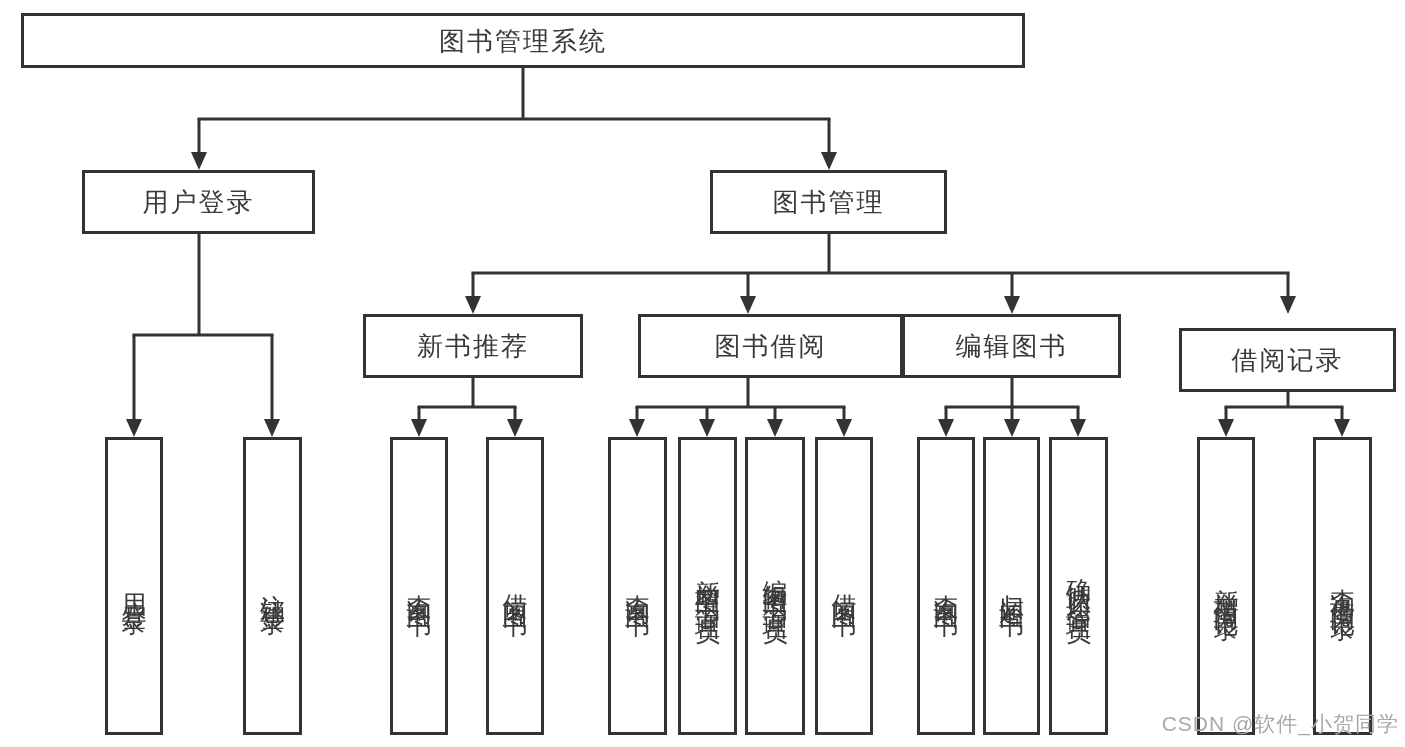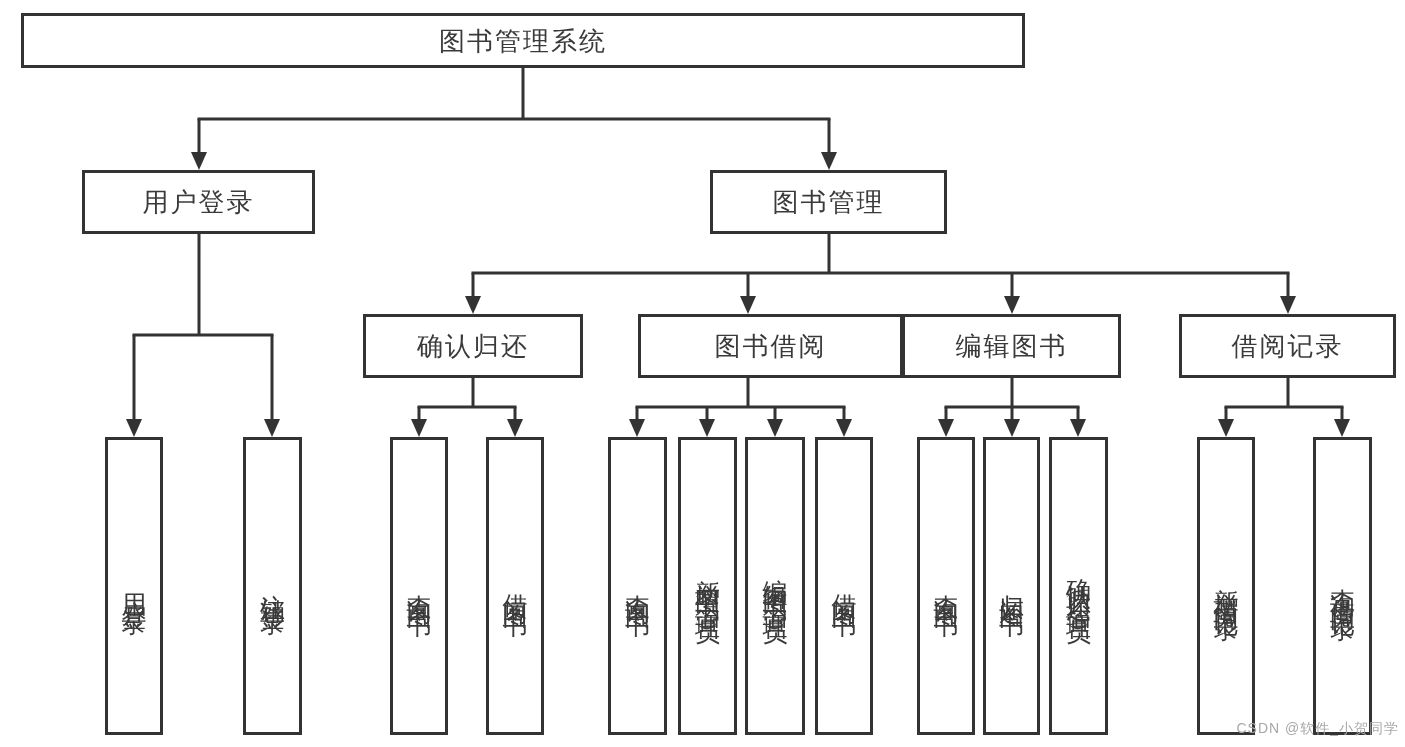--- a/index.html
+++ b/index.html
@@ -43,21 +43,21 @@
   .node.vertical .node-label {
     writing-mode: vertical-rl;
     font-size: 25px;
     letter-spacing: 6px;
     line-height: 1;
   }
   .watermark {
     position: absolute;
     right: 6px;
     bottom: 9px;
-    font-size: 14px;
+    font-size: 21px;
     letter-spacing: 1px;
     color: var(--watermark-color, #a8a8a8);
     white-space: nowrap;
   }
 </style>
 </head>
 <body>
 
 <div id="diagram" style="width: 1405px; height: 747px;">
   <svg id="connectors" xmlns="http://www.w3.org/2000/svg" viewBox="0 0 1405 747">
@@ -118,29 +118,29 @@
       <div class="node horizontal" style="left: 21px; top: 13px; width: 1004px; height: 55px;">
         <span class="node-label">图书管理系统</span>
       </div>
       <div class="node horizontal" style="left: 82px; top: 170px; width: 233px; height: 64px;">
         <span class="node-label">用户登录</span>
       </div>
       <div class="node horizontal" style="left: 710px; top: 170px; width: 237px; height: 64px;">
         <span class="node-label">图书管理</span>
       </div>
       <div class="node horizontal" style="left: 363px; top: 314px; width: 220px; height: 64px;">
-        <span class="node-label">确认归还</span>
+        <span class="node-label">新书推荐</span>
       </div>
       <div class="node horizontal" style="left: 638px; top: 314px; width: 265px; height: 64px;">
         <span class="node-label">图书借阅</span>
       </div>
       <div class="node horizontal" style="left: 902px; top: 314px; width: 219px; height: 64px;">
         <span class="node-label">编辑图书</span>
       </div>
-      <div class="node horizontal" style="left: 1179px; top: 314px; width: 217px; height: 64px;">
+      <div class="node horizontal" style="left: 1179px; top: 328px; width: 217px; height: 64px;">
         <span class="node-label">借阅记录</span>
       </div>
       <div class="node vertical" style="left: 105px; top: 437px; width: 58px; height: 298px;">
         <span class="node-label">用户登录</span>
       </div>
       <div class="node vertical" style="left: 243px; top: 437px; width: 59px; height: 298px;">
         <span class="node-label">注销登录</span>
       </div>
       <div class="node vertical" style="left: 390px; top: 437px; width: 58px; height: 298px;">
         <span class="node-label">查询图书</span>

